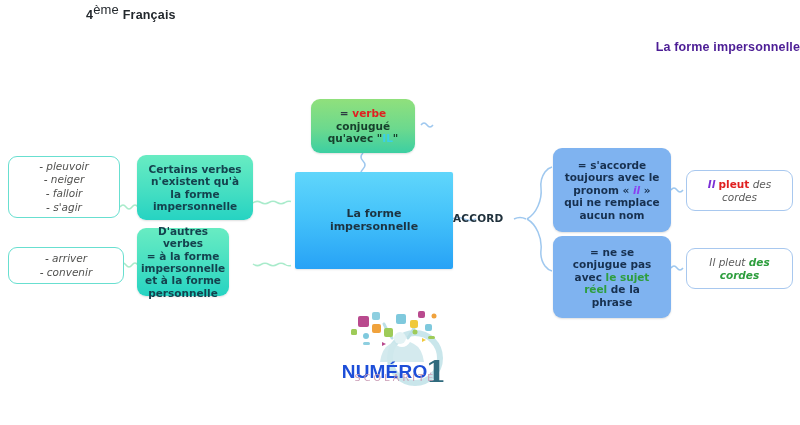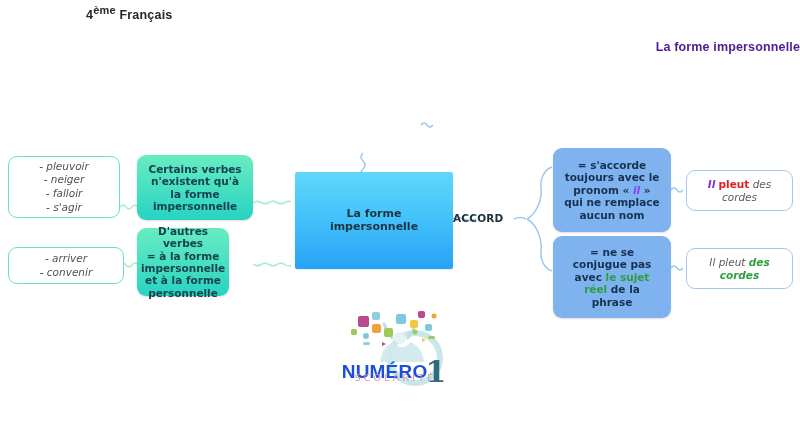--- a/index.html
+++ b/index.html
@@ -37,22 +37,22 @@
     left: 86px;
     top: 8px;
     font-family: "Liberation Sans", sans-serif;
     font-size: 12.5px;
     font-weight: bold;
     letter-spacing: .2px;
     color: #23282d;
     white-space: nowrap;
   }
   .doc-header sup {
-    font-size: 11px;
-    font-weight: bold;
+    font-size: 13px;
+    font-weight: normal;
     vertical-align: super;
     line-height: 0;
   }
 
   .doc-title {
     position: absolute;
     left: 0; right: 0;
     top: 40px;
     text-align: right;
     font-family: "Liberation Sans", sans-serif;
@@ -252,20 +252,27 @@
 
   <div class="node node--central" style="left:295px; top:172px; width:158px; height:97px;">
     <span class="txt">
       <span>La forme</span><br>
       <span>impersonnelle</span>
     </span>
   </div>
 
   <div class="accord-label" style="left:453px; top:212px;">ACCORD</div>
 
+  <div class="node node--green" style="left:311px; top:99px; width:104px; height:54px;">
+    <span class="txt">
+      <span class="w-dark">= </span><span class="w-red">verbe</span><br>
+      <span>conjugué</span><br>
+      <span>qu'avec "</span><span class="w-cyan">IL</span><span>"</span>
+    </span>
+  </div>
 
 
   <div class="node node--teal" style="left:137px; top:155px; width:116px; height:65px;">
     <span class="txt">
       <span>Certains verbes</span><br>
       <span>n'existent qu'à</span><br>
       <span>la forme</span><br>
       <span>impersonnelle</span>
     </span>
   </div>

